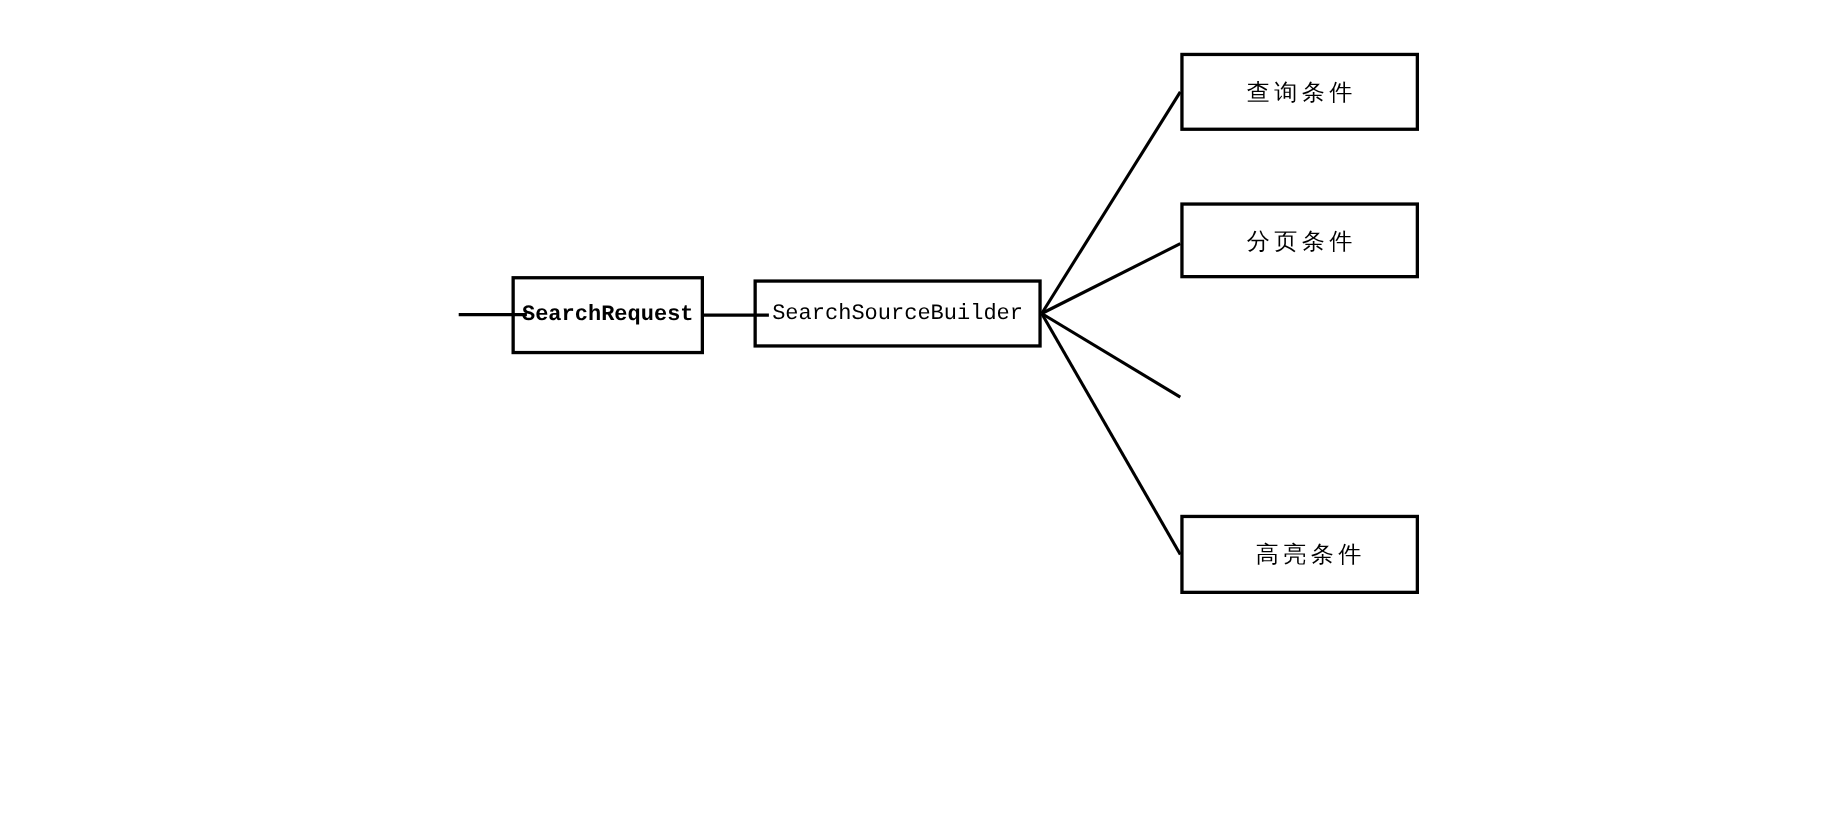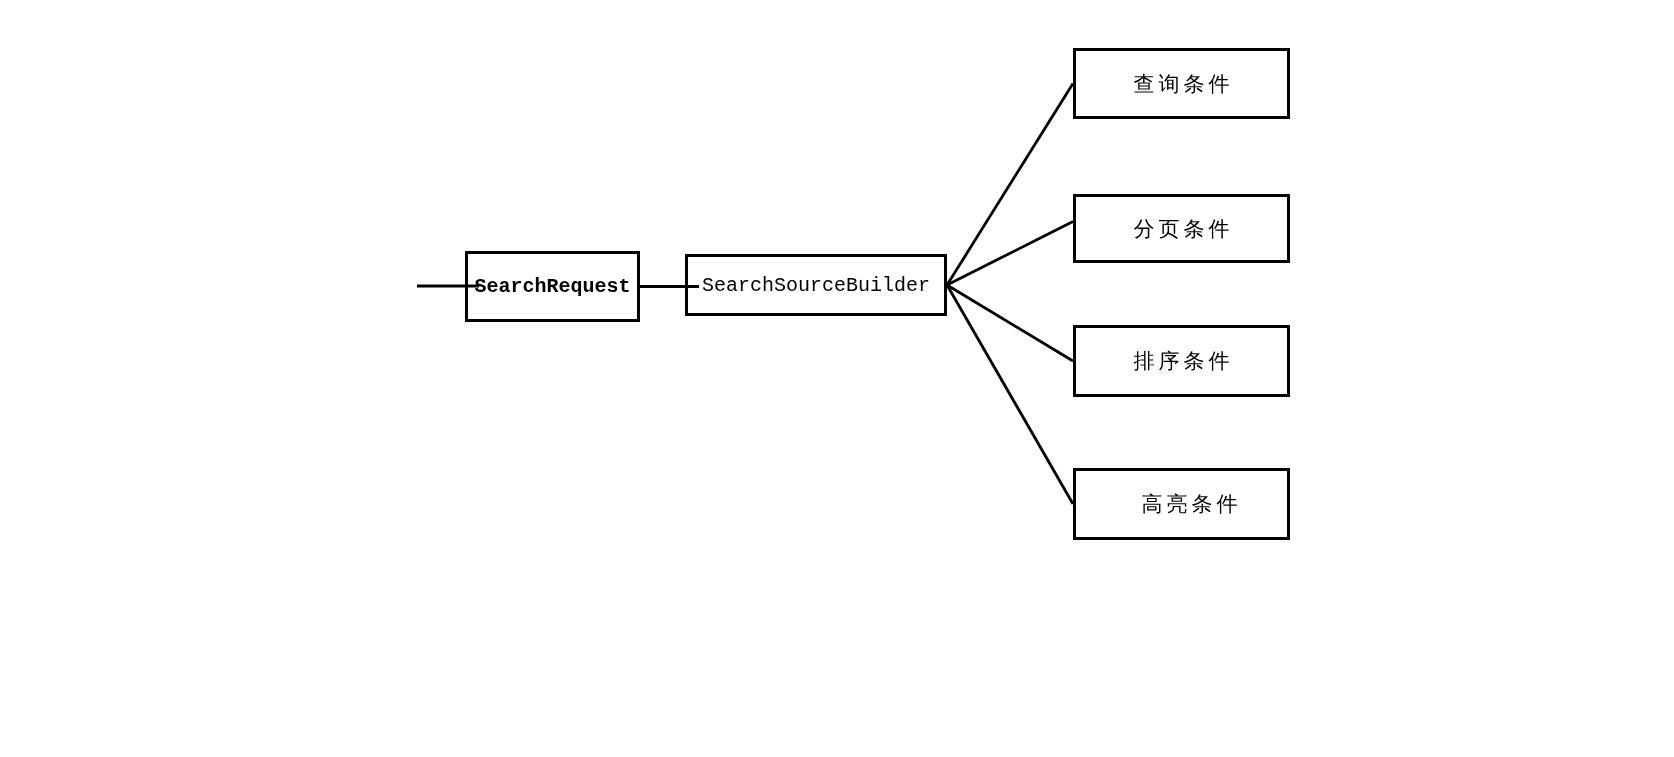--- a/index.html
+++ b/index.html
@@ -63,25 +63,22 @@
   <div class="nodes-layer">
       <div class="node latin" style="left: 465px; top: 251px; width: 175px; height: 71px; font-weight: bold;">
         <span>SearchRequest</span>
       </div>
       <div class="node latin" style="left: 685px; top: 254px; width: 262px; height: 62px;">
         <span>SearchSourceBuilder</span>
       </div>
       <div class="node cjk" style="left: 1073px; top: 48px; width: 217px; height: 71px;">
         <span>查询条件</span>
       </div>
-      <div class="node cjk" style="left: 1073px; top: 194px; width: 217px; height: 69px;">
+      <div class="node cjk" style="left: 1073px; top: 184px; width: 217px; height: 69px;">
         <span>分页条件</span>
-      </div>
-      <div class="node cjk" style="left: 1073px; top: 325px; width: 217px; height: 72px;">
-        <span>排序条件</span>
       </div>
       <div class="node cjk" style="left: 1073px; top: 468px; width: 217px; height: 72px; padding-left: 20px;">
         <span>高亮条件</span>
       </div>
     </div>
   <svg class="edges-layer" xmlns="http://www.w3.org/2000/svg" width="1674" height="757" viewBox="0 0 1674 757">
       <line x1="417" y1="286" x2="479" y2="286" class="edge-line" style="stroke: rgb(0, 0, 0);"></line>
       <line x1="640" y1="286.5" x2="699" y2="286.5" class="edge-line" style="stroke: rgb(0, 0, 0);"></line>
       <line x1="947" y1="285" x2="1073" y2="83.5" class="edge-line" style="stroke: rgb(0, 0, 0);"></line>
       <line x1="947" y1="285" x2="1073" y2="221.5" class="edge-line" style="stroke: rgb(0, 0, 0);"></line>

